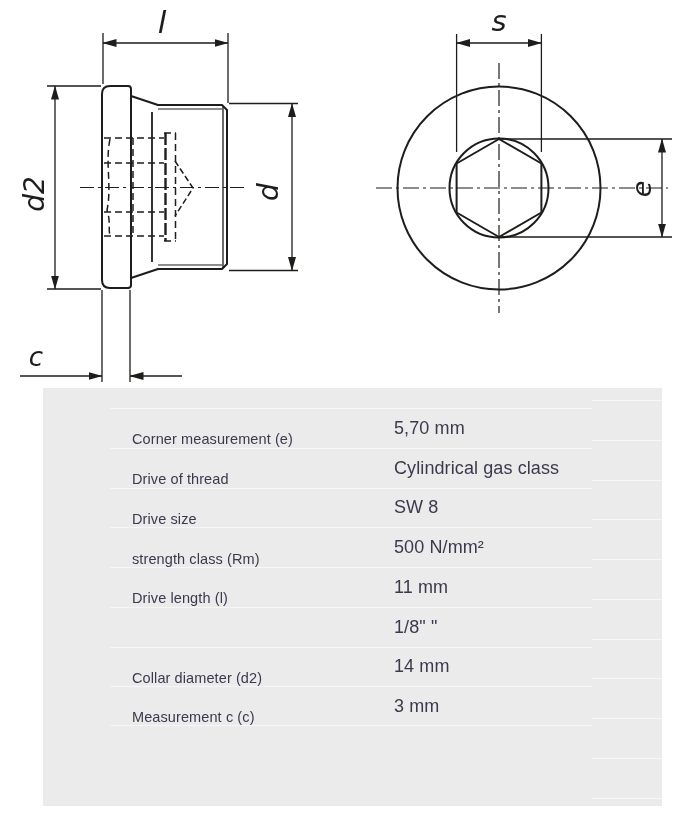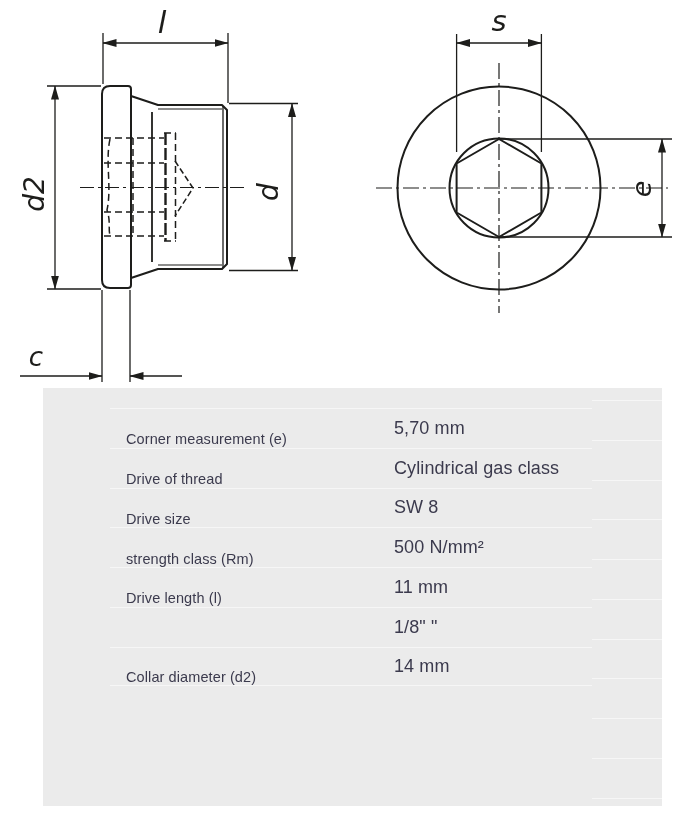--- a/index.html
+++ b/index.html
@@ -18,21 +18,21 @@
     position:absolute;left:43px;top:388px;width:619px;height:418px;
     background:var(--panel);
   }
   .spec-rows{position:absolute;left:67px;top:20px;width:482px}
   .spec-row{
     position:relative;height:39.75px;border-top:1px solid var(--sep);
     display:flex;align-items:center;
   }
   .spec-row:last-child{border-bottom:1px solid var(--sep)}
   .spec-label{
-    position:absolute;left:16px;font-size:14.5px;color:var(--txt);
+    position:absolute;left:22px;font-size:14.5px;color:var(--txt);
     letter-spacing:0.1px;white-space:nowrap;margin-top:22px;
   }
   .spec-value{
     position:absolute;left:258px;font-size:18px;color:var(--txt);
     letter-spacing:0.1px;white-space:nowrap;margin-left:26px;
   }
   .strip-line{position:absolute;left:549px;width:70px;height:1px;background:var(--sep)}
 </style>
 </head>
 <body>
@@ -149,20 +149,24 @@
         <span class="spec-label">Drive length (l)</span>
         <span class="spec-value">11 mm</span>
       </div>
       <div class="spec-row">
         <span class="spec-value">1/8" "</span>
       </div>
       <div class="spec-row">
         <span class="spec-label">Collar diameter (d2)</span>
         <span class="spec-value">14 mm</span>
       </div>
+      <div class="spec-row">
+        <span class="spec-label">Measurement c (c)</span>
+        <span class="spec-value">3 mm</span>
+      </div>
     </div>
 
     <div>
       <div class="strip-line" style="top:12px"></div>
       <div class="strip-line" style="top:51.75px"></div>
       <div class="strip-line" style="top:91.5px"></div>
       <div class="strip-line" style="top:131.25px"></div>
       <div class="strip-line" style="top:171px"></div>
       <div class="strip-line" style="top:210.75px"></div>
       <div class="strip-line" style="top:250.5px"></div>

